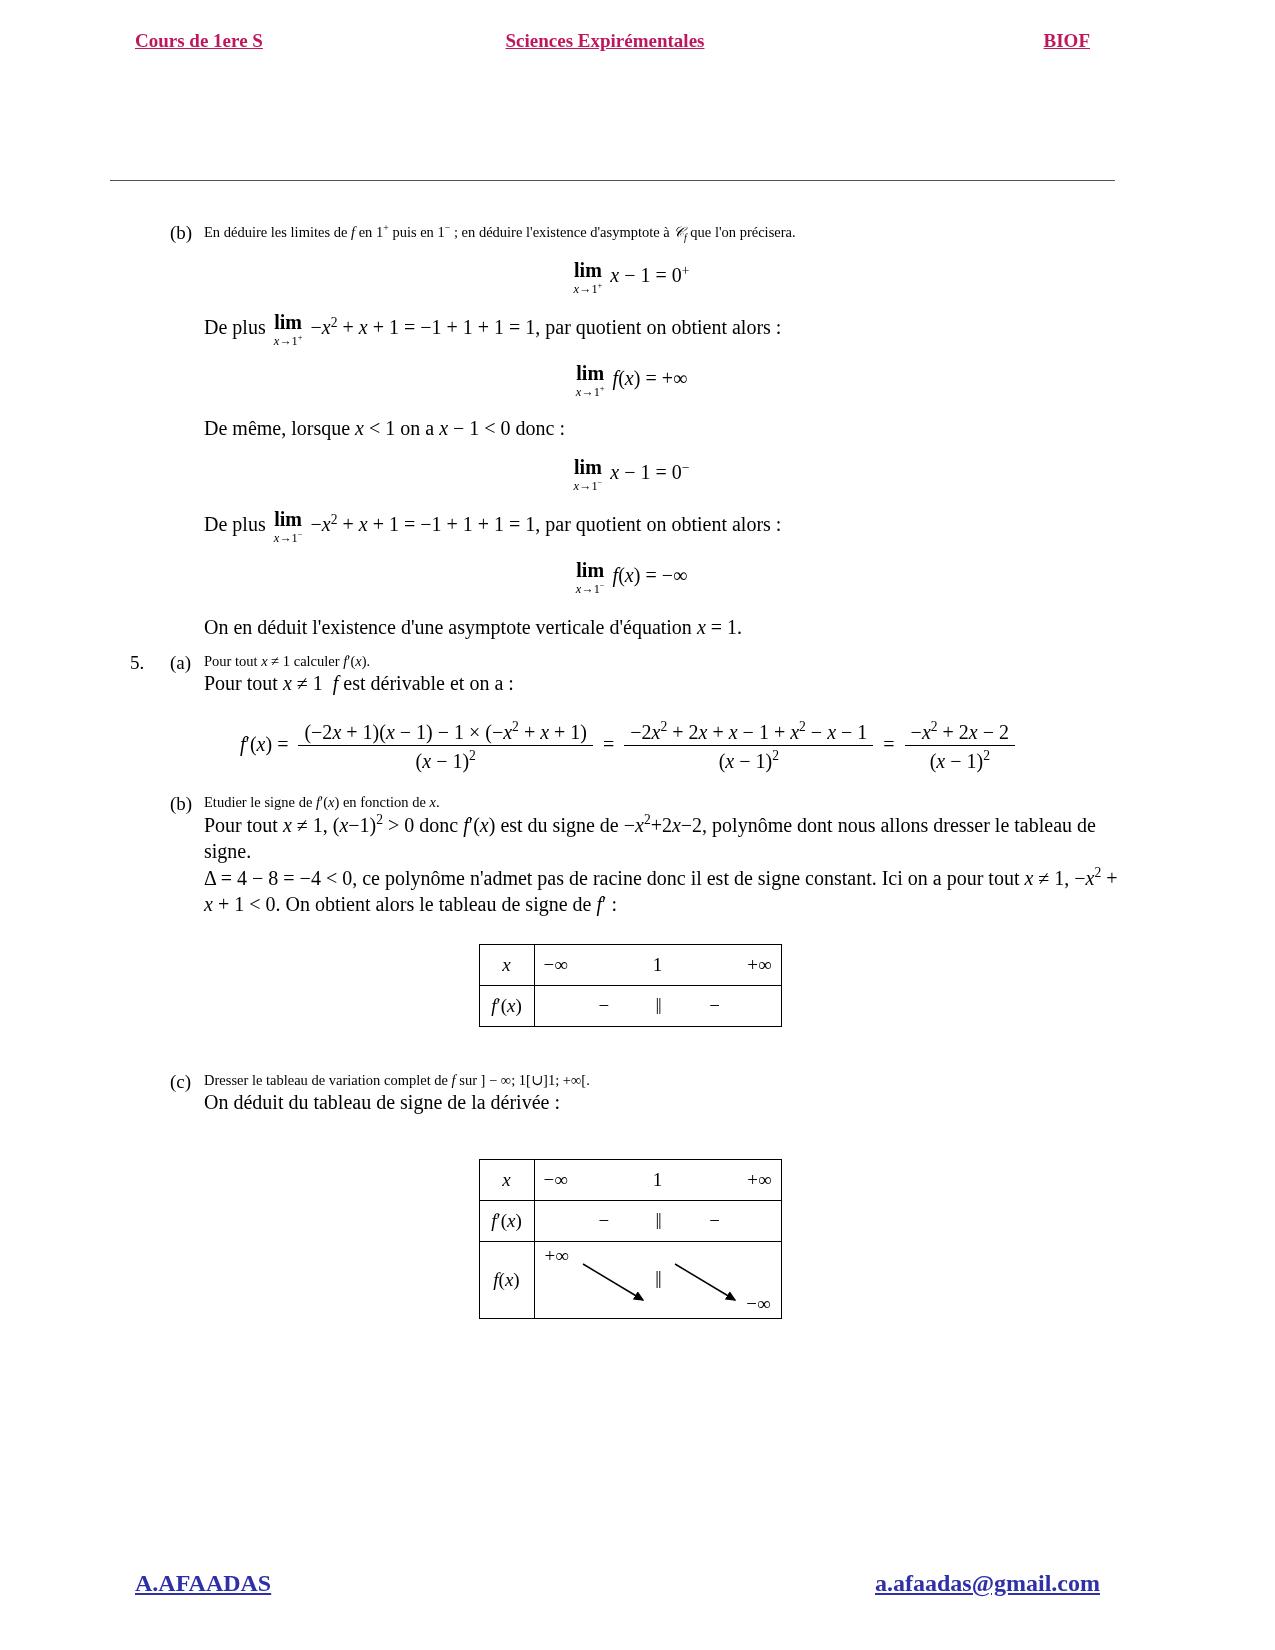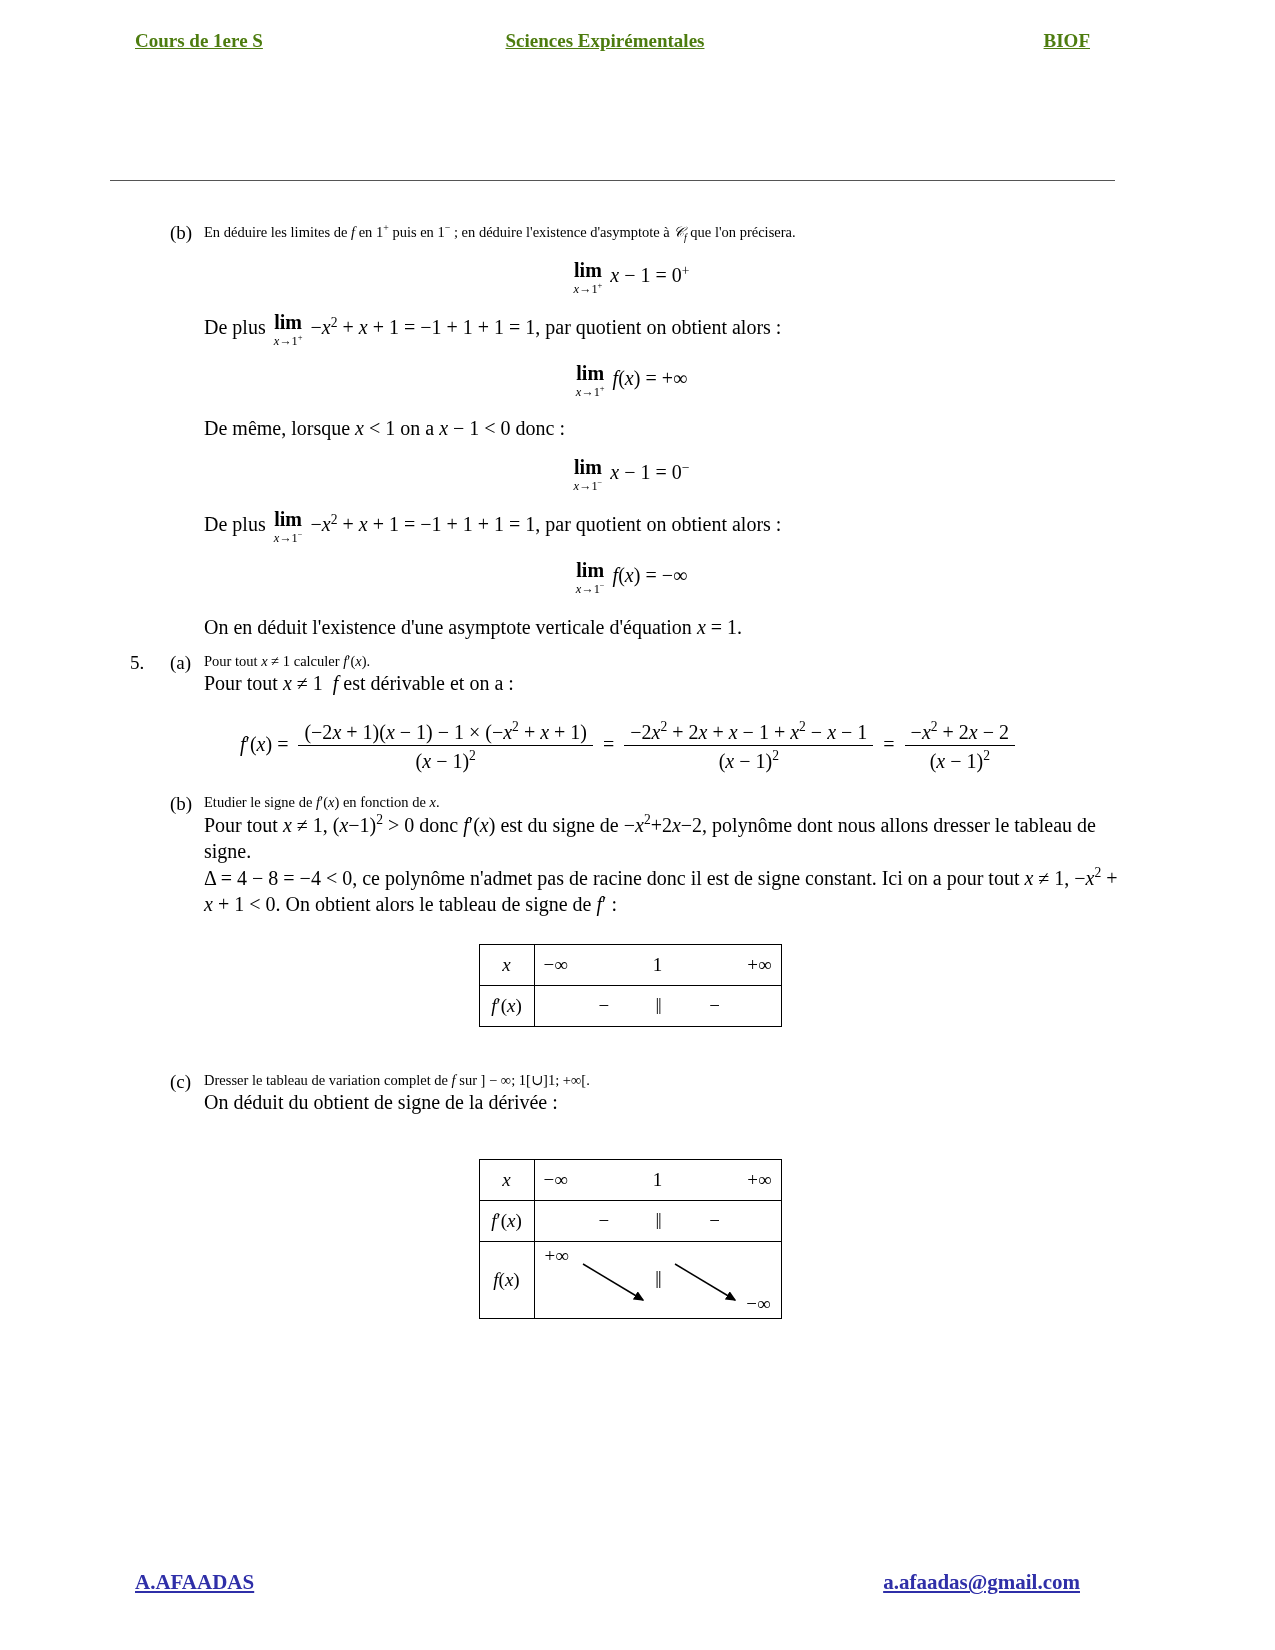--- a/index.html
+++ b/index.html
@@ -19,21 +19,21 @@
   
   .page-header {
     position: absolute;
     top: 30px;
     left: 110px;
     width: 990px;
     height: 32px;
     font-family: "Liberation Serif", "DejaVu Serif", serif;
     font-weight: bold;
     font-size: 19px;
-    color: #4d7c0f;
+    color: #be185d;
   }
   .page-header .hdr-left {
     position: absolute;
     left: 25px;
     top: 0;
     text-decoration: underline;
     white-space: nowrap;
   }
   .page-header .hdr-center {
     position: absolute;
@@ -61,33 +61,33 @@
   }
 
   
   .page-footer {
     position: absolute;
     bottom: 52px;
     left: 110px;
     width: 990px;
     height: 28px;
     font-weight: bold;
-    font-size: 21px;
+    font-size: 24px;
     color: #2f2fa8;
   }
   .page-footer .ftr-left {
     position: absolute;
     left: 25px;
     top: 0;
     text-decoration: underline;
     white-space: nowrap;
   }
   .page-footer .ftr-right {
     position: absolute;
-    right: 20px;
+    right: 0;
     top: 0;
     text-decoration: underline;
     white-space: nowrap;
   }
 
   
   .content {
     position: absolute;
     top: 222px;
     left: 130px;
@@ -353,21 +353,21 @@
   <div class="sp-18"></div>
 
   <div class="blk">
     <span class="lbl lbl-alpha">(c)</span>
     <div class="small-q indent">
       Dresser le tableau de variation complet de <i class="v">f</i> sur ] − ∞; 1[∪]1; +∞[.
     </div>
   </div>
 
   <div class="para indent">
-    On déduit du obtient de signe de la dérivée :
+    On déduit du tableau de signe de la dérivée :
   </div>
 
   <div class="sp-26"></div>
   <div class="sp-18"></div>
 
   <div class="tbl-wrap">
     <table class="sgn-table">
       <tbody>
           <tr>
         <td class="hdr-cell"><i class="v">x</i></td>

